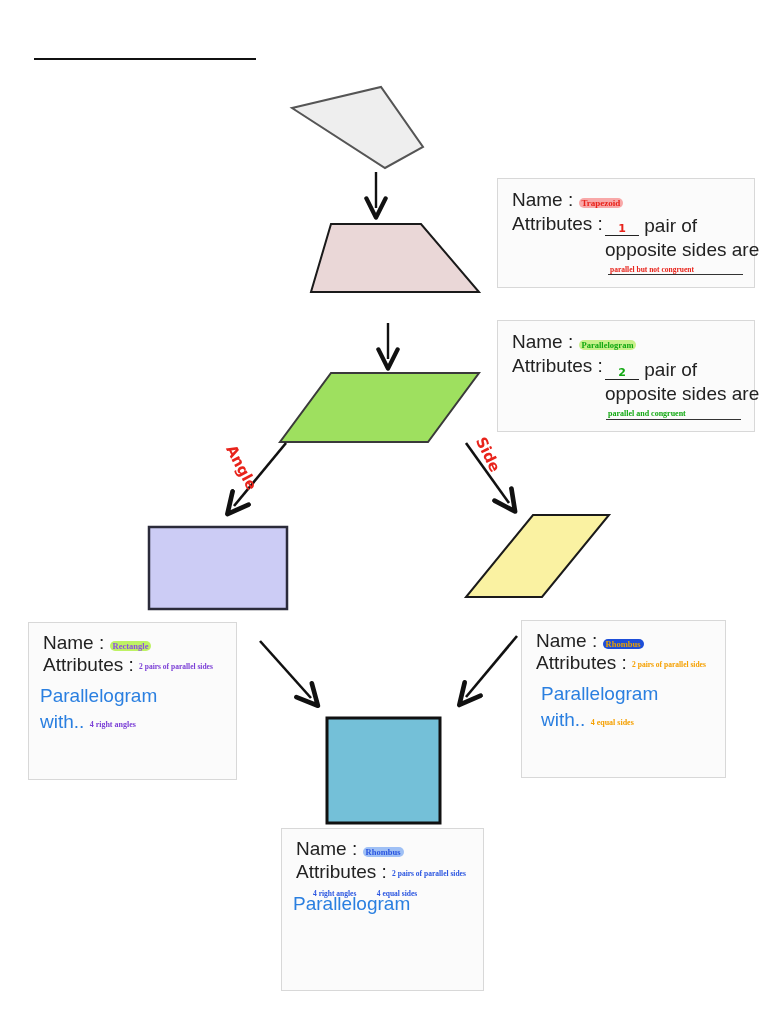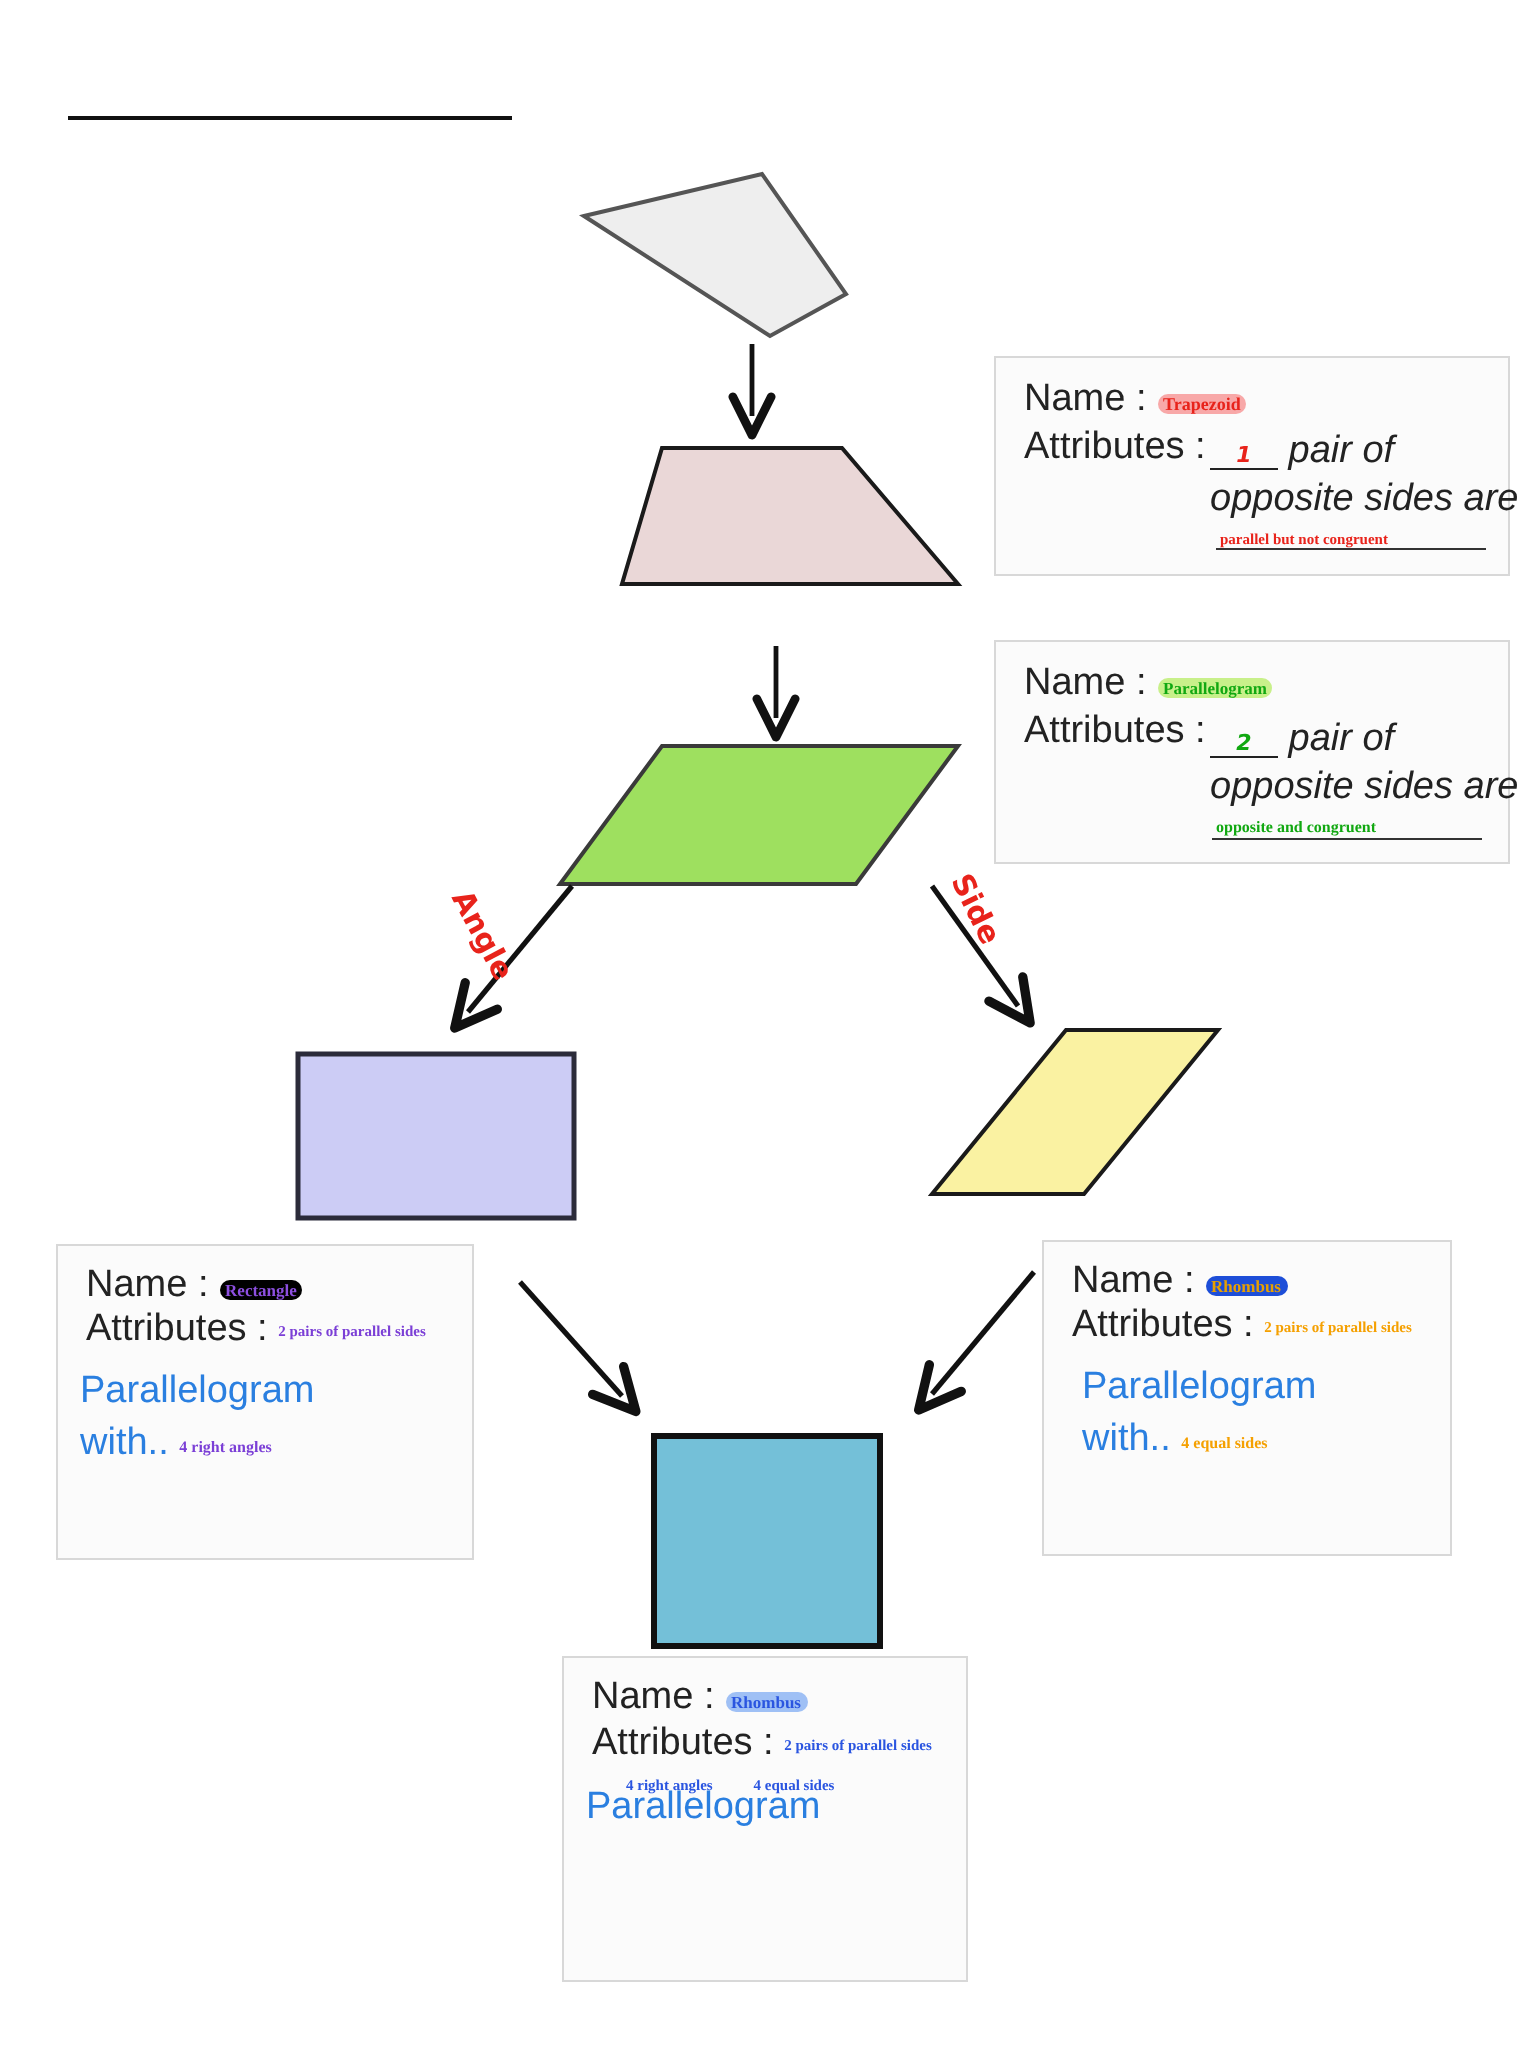--- a/index.html
+++ b/index.html
@@ -60,21 +60,20 @@
     display:inline-block;
     white-space:nowrap;
   }
   .hl{padding:0 3px;border-radius:7px;}
 
   
   .printed-line{
     position:absolute;
     font-size:19px;color:#222;white-space:nowrap;
     font-family:"Liberation Sans", sans-serif;
-    font-style:italic;
   }
   .blank-fill{
     display:inline-block;
     border-bottom:1.5px solid #222;
     min-width:34px;text-align:center;
   }
   .underline-rule{
     position:absolute;height:1px;background:#333;
   }
 
@@ -143,28 +142,28 @@
     <div class="row-name">
       <span>Name :</span>
       <span class="hand hl" style="font-size:8.5px;color:#11a811;background:#c8f08a;">Parallelogram</span>
     </div>
     <div class="row-attr" style="top:34px;">Attributes :</div>
     <div class="printed-line" style="left:107px;top:38px;">
       <span class="blank-fill" style="font-size:11px;font-family:'DejaVu Sans',sans-serif;font-weight:700;color:#11a811;">2</span>
       <span>pair of</span>
     </div>
     <div class="printed-line" style="left:107px;top:62px;">opposite sides are</div>
-    <div style="position:absolute;left:110px;top:88px;font-size:8px;color:#11a811;" class="hand">opposite and congruent</div>
+    <div style="position:absolute;left:110px;top:88px;font-size:8px;color:#11a811;" class="hand">parallel and congruent</div>
     <div class="underline-rule" style="left:108px;top:98px;width:135px;"></div>
   </div>
 
   <div class="card" style="left:28px;top:622px;width:209px;height:158px;">
     <div class="row-name" style="top:9px;">
       <span>Name :</span>
-      <span class="hand hl" style="font-size:8.5px;color:#8d4fe0;background:#000000;">Rectangle</span>
+      <span class="hand hl" style="font-size:8.5px;color:#8d4fe0;background:#bef264;">Rectangle</span>
     </div>
     <div class="row-attr" style="top:31px;">
       <span>Attributes :</span>
       <span class="hand" style="font-size:7.5px;color:#7b3fd6;vertical-align:2px;">2 pairs of parallel sides</span>
     </div>
     <div class="para-with" style="left:11px;top:62px;">Parallelogram</div>
     <div class="para-with" style="left:11px;top:88px;">
       <span>with..</span>
       <span class="hand" style="font-size:8px;color:#7b3fd6;vertical-align:1px;">4 right angles</span>
     </div>

